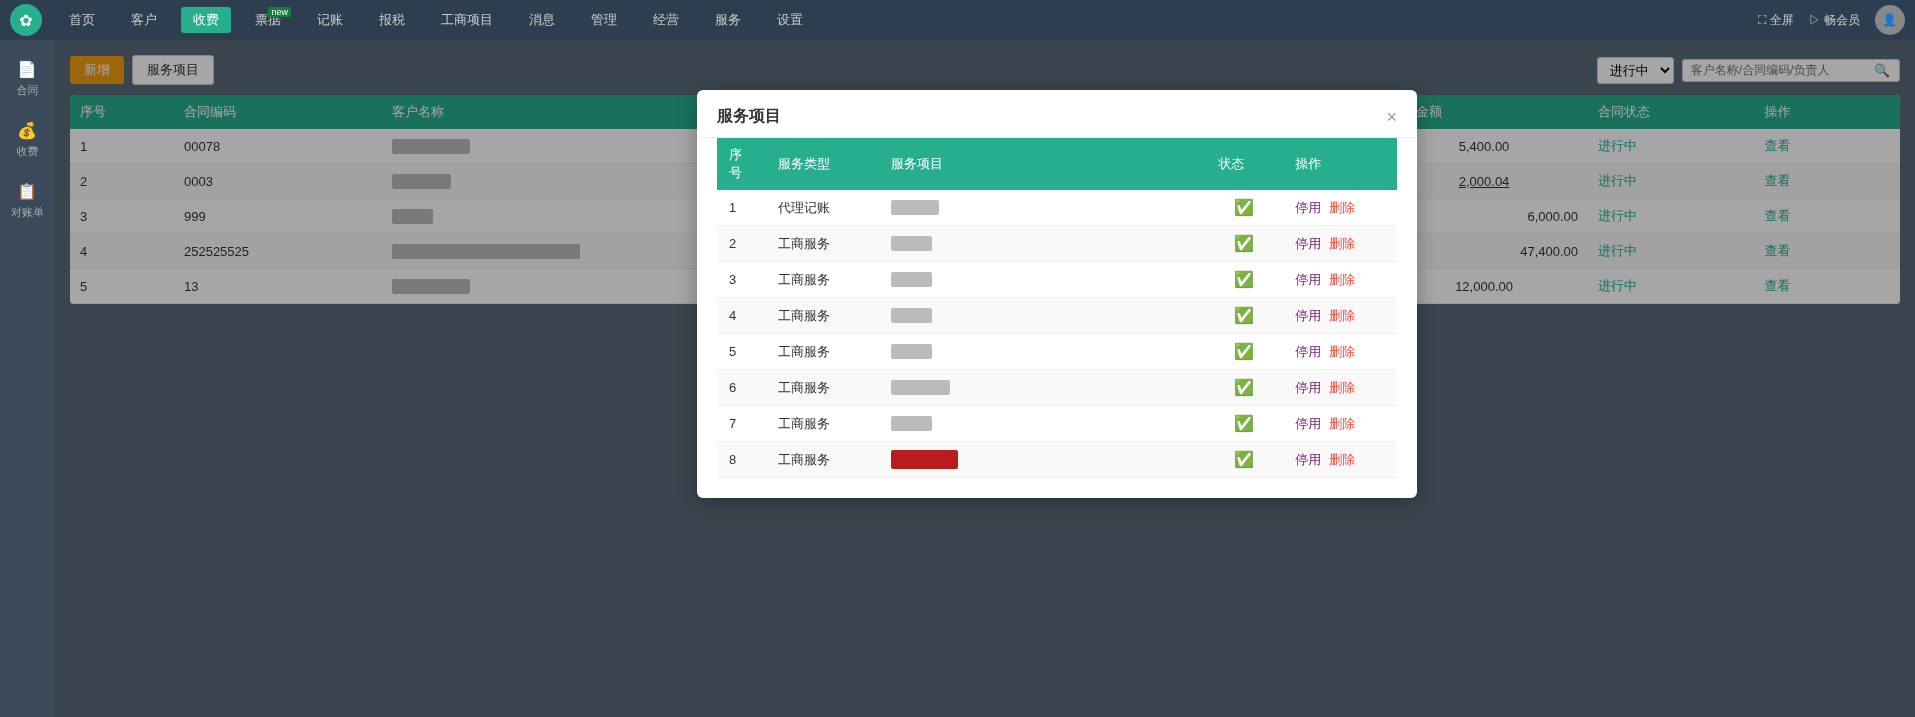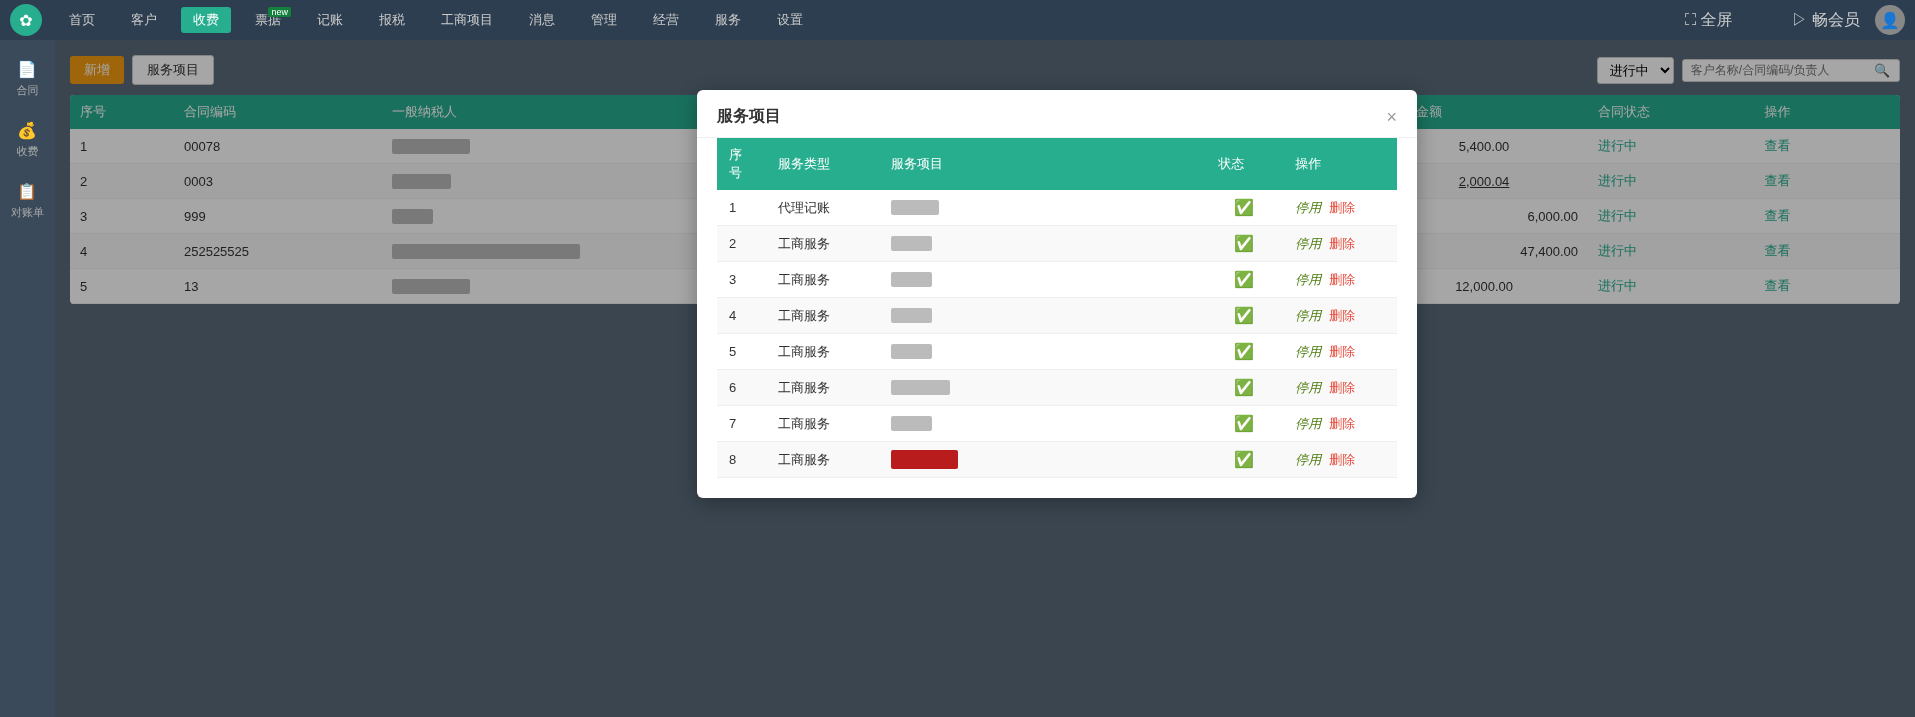--- a/index.html
+++ b/index.html
@@ -55,21 +55,21 @@
       font-size: 9px;
       padding: 0 3px;
       border-radius: 2px;
     }
     .top-nav .right-actions {
       margin-left: auto;
       display: flex;
       align-items: center;
       gap: 15px;
       color: #ccc;
-      font-size: 16px;
+      font-size: 12px;
     }
     .top-nav .right-actions .avatar {
       width: 30px;
       height: 30px;
       background: #888;
       border-radius: 50%;
       display: flex;
       align-items: center;
       justify-content: center;
       color: white;
@@ -281,21 +281,21 @@
     .modal-table tbody td {
       padding: 8px 12px;
       border-bottom: 1px solid #eee;
       color: #333;
       font-size: 13px;
     }
     .check-icon {
       color: #27ae8f;
       font-size: 16px;
     }
-    .stop-link { color: #4d7c0f; cursor: pointer; margin-right: 8px; font-style: italic; }
+    .stop-link { color: #701a75; cursor: pointer; margin-right: 8px; }
     .delete-link { color: #e74c3c; cursor: pointer; }
     .modal-table-wrapper {
       position: relative;
       overflow: hidden;
     }
   </style>
 </head>
 <body>
 
 <div class="top-nav">
@@ -312,21 +312,21 @@
       <div class="nav-item">报税</div>
       <div class="nav-item">工商项目</div>
       <div class="nav-item">消息</div>
       <div class="nav-item">管理</div>
       <div class="nav-item">经营</div>
       <div class="nav-item">服务</div>
       <div class="nav-item">设置</div>
     </div>
   <div class="right-actions">
     <span style="cursor:pointer;">⛶ <span>全屏</span></span>
-    <span style="cursor:pointer;margin-left:44px;">▷ <span>畅会员</span></span>
+    <span style="cursor:pointer;">▷ <span>畅会员</span></span>
     <div class="avatar">👤</div>
   </div>
 </div>
 
 <div class="main-layout">
 
   <div class="sidebar">
 
   <div class="sidebar-item">
         <div class="s-icon">📄</div>
@@ -356,21 +356,21 @@
         </div>
       </div>
     </div>
 
     <table class="data-table">
       <thead>
         <tr>
 
         <th style="width: 50px;">序号</th>
             <th style="width: 100px;">合同编码</th>
-            <th style="width: 220px;">一般纳税人</th>
+            <th style="width: 220px;">客户名称</th>
             <th style="width: 120px;">服务项目▼</th>
             <th style="width: 140px;">服务期限起止▼</th>
             <th style="width: 100px;">合同金额</th>
             <th style="width: 80px;">合同状态</th>
             <th style="width: 70px;">操作</th>
           </tr>
       </thead>
       <tbody>
 
       <tr>

